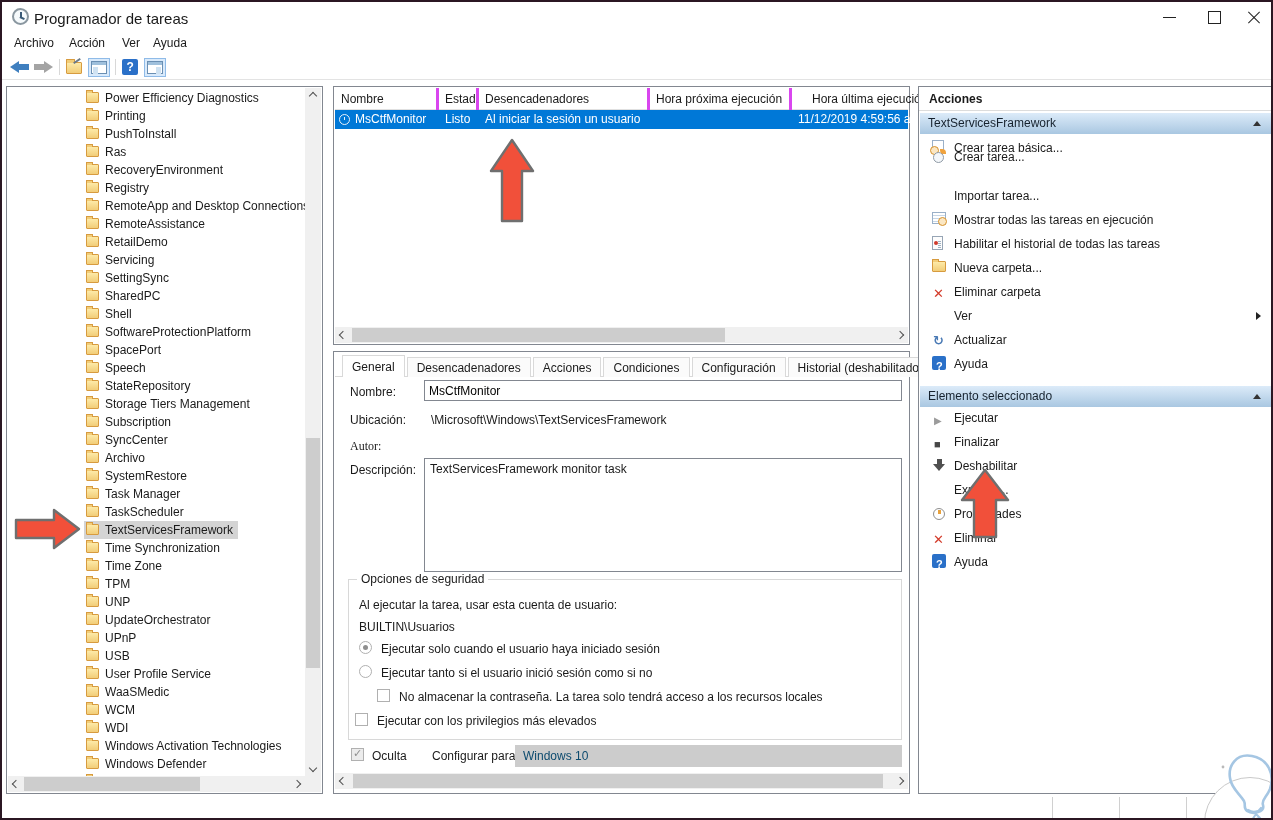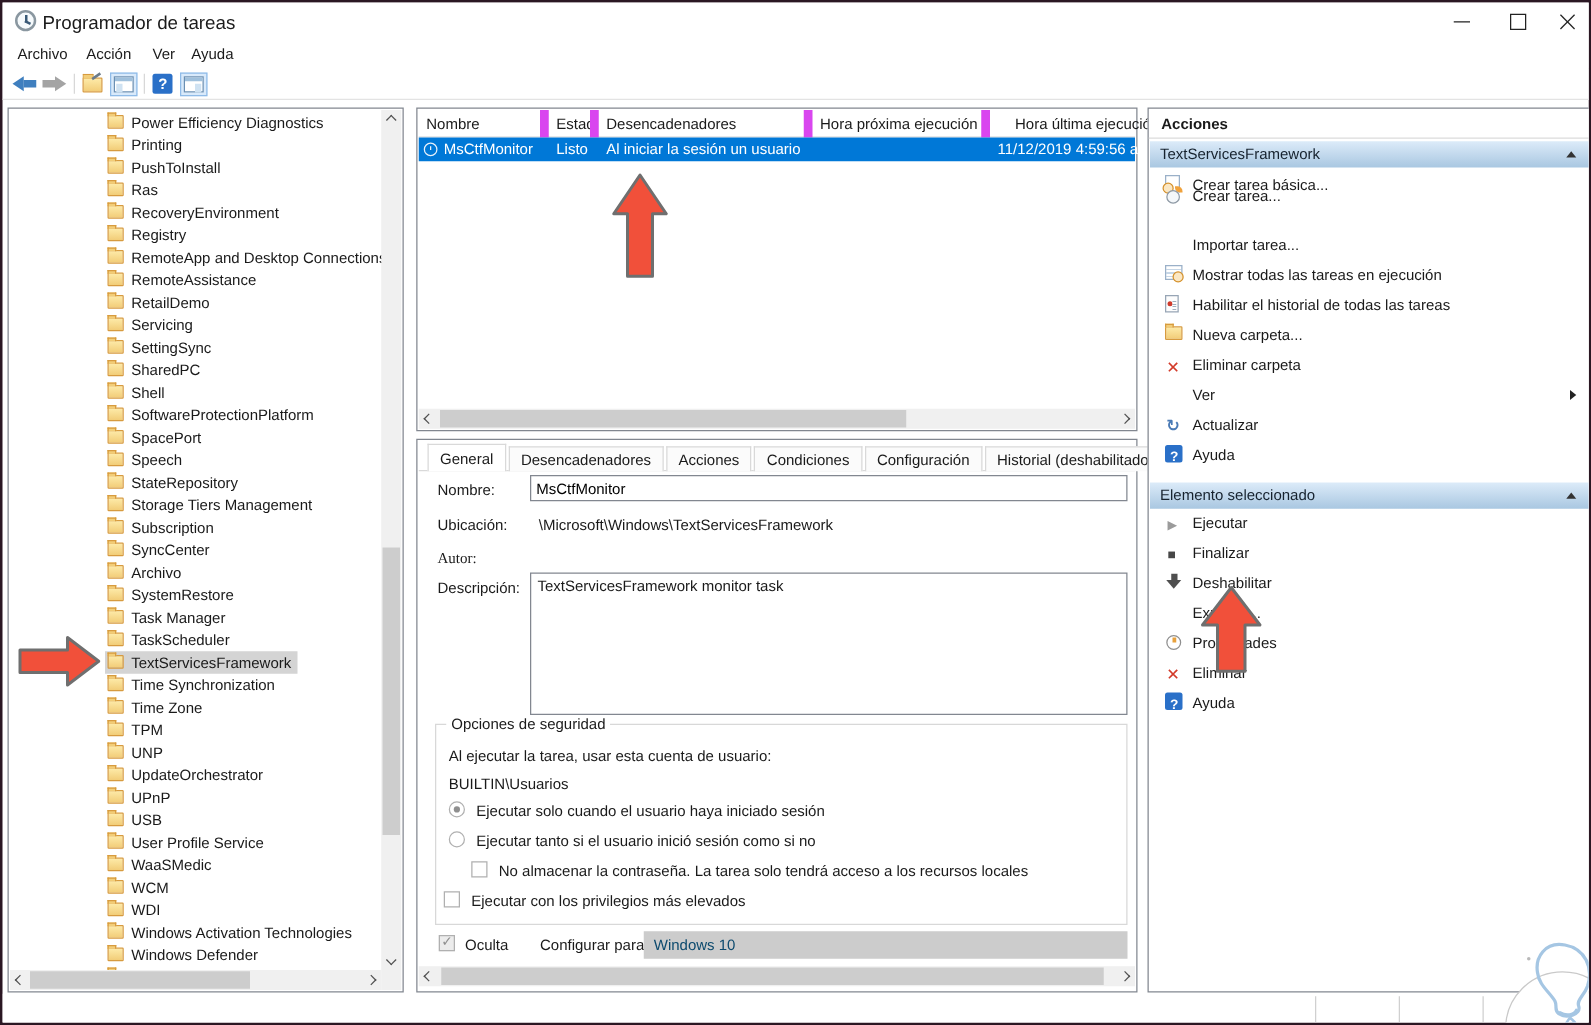--- a/index.html
+++ b/index.html
@@ -60,21 +60,21 @@
   
   #tree-list{position:absolute;left:1px;top:2px;width:298px;height:688px;overflow:hidden;}
   .tree-row{position:relative;height:18px;line-height:18px;white-space:nowrap;padding-left:76px;}
   .tree-inner{display:inline-block;height:18px;padding-right:5px;}
   .tree-row.sel .tree-inner{background:#d4d4d4;}
   .icon-folder{display:inline-block;position:relative;width:13px;height:11px;margin:0 6px -1px 2px;background:linear-gradient(#fdeaa8,#f2cd78);border:1px solid #d79b3f;border-radius:1px;}
   .icon-folder::before{content:"";position:absolute;left:-1px;top:-3px;width:5px;height:2px;background:#f2cd78;border:1px solid #d79b3f;border-bottom:none;}
 
   
   #tbl-header{position:absolute;left:1px;top:1px;right:1px;height:22px;background:#fff;border-bottom:1px solid #e0e0e0;}
-  .th{position:absolute;top:0;height:22px;line-height:22px;padding-left:6px;border-right:7px solid #d946ef;white-space:nowrap;overflow:hidden;}
+  .th{position:absolute;top:0;height:22px;line-height:22px;padding-left:6px;border-right:3px solid #d946ef;white-space:nowrap;overflow:hidden;}
   #tbl-row{position:absolute;left:1px;top:23px;right:1px;height:19px;background:#0078d7;color:#fff;}
   .td{position:absolute;top:0;height:19px;line-height:19px;padding-left:6px;white-space:nowrap;overflow:hidden;}
   #row-clock{position:absolute;left:4px;top:4px;width:11px;height:11px;border:1.5px solid #e8f1fa;border-radius:50%;}
   #row-clock::before{content:"";position:absolute;left:3.5px;top:1.5px;width:1px;height:3px;background:#e8f1fa;}
 
   
   #tabs{position:absolute;left:8px;top:3px;height:22px;white-space:nowrap;}
   .tab{display:inline-block;height:20px;line-height:20px;padding:0 9px;border:1px solid #d9d9d9;border-bottom:none;background:#fbfbfb;margin-right:2px;vertical-align:bottom;}
   .tab.active{height:22px;line-height:22px;background:#fff;position:relative;z-index:2;}
   #tab-baseline{position:absolute;left:1px;right:1px;top:24px;height:1px;background:#d9d9d9;}

